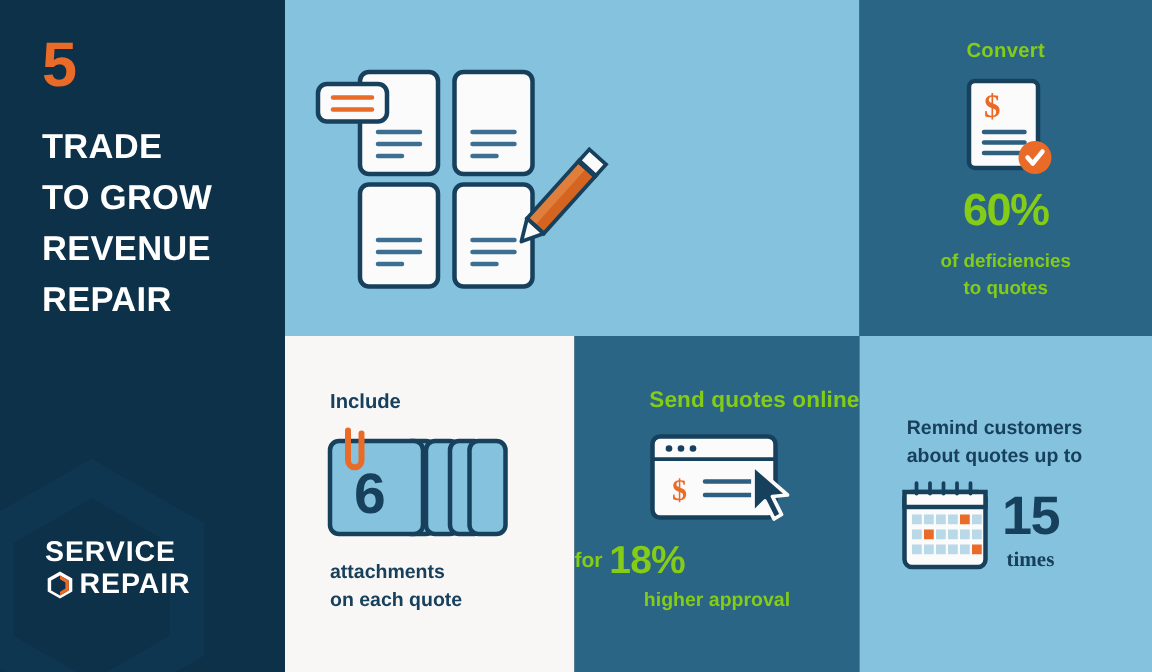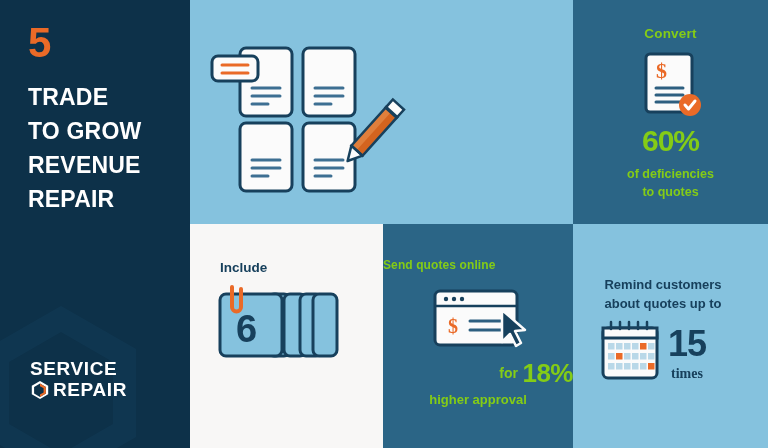--- a/index.html
+++ b/index.html
@@ -135,25 +135,25 @@
     text-align: center; font-size: 12.5px; line-height: 1.4; font-weight: bold;
   }
 
   
   #bl-title { position: absolute; left: 220px; top: 260px; font-size: 13.5px; font-weight: bold; }
   #bl-sub   { position: absolute; left: 220px; top: 372px; font-size: 13px; line-height: 1.45; font-weight: bold; }
 
   
   #bc-title {
     position: absolute; top: 258px; left: 383px; width: 190px;
-    text-align: left; font-size: 12px; font-weight: bold; letter-spacing: .1px;
+    text-align: right; font-size: 15px; font-weight: bold; letter-spacing: .1px;
   }
   #bc-stat {
     position: absolute; top: 360px; left: 383px; width: 190px;
-    text-align: right; line-height: 1;
+    text-align: left; line-height: 1;
   }
   #bc-stat .pre { font-size: 14px; font-weight: bold; vertical-align: 4px; }
   #bc-stat .num { font-size: 26px; font-weight: bold; letter-spacing: -.5px; }
   #bc-sub {
     position: absolute; top: 392px; left: 383px; width: 190px;
     text-align: center; font-size: 13px; font-weight: bold;
   }
 
   
   #br-title {
@@ -279,20 +279,24 @@
     <rect x="52" y="9" width="22" height="62" rx="6" fill="#85c2de" stroke="#17405c" stroke-width="3"></rect>
     <rect x="68" y="9" width="22" height="62" rx="6" fill="#85c2de" stroke="#17405c" stroke-width="3"></rect>
     <rect x="84" y="9" width="22" height="62" rx="6" fill="#85c2de" stroke="#17405c" stroke-width="3"></rect>
     <rect x="97" y="9" width="24" height="62" rx="6" fill="#85c2de" stroke="#17405c" stroke-width="3"></rect>
     <rect x="4" y="9" width="62" height="62" rx="6" fill="#85c2de" stroke="#17405c" stroke-width="3"></rect>
     <text x="20" y="57" font-family="'Liberation Sans', sans-serif" font-size="38" font-weight="bold" fill="#17405c">6</text>
 
     <path d="M16,2 v20 a4.5,4.5 0 0 0 9,0 v-18" fill="none" stroke="#ea6a27" stroke-width="4" stroke-linecap="round"></path>
   </svg>
 
+  <div id="bl-sub" class="txt-dark">
+    <div>attachments</div>
+    <div>on each quote</div>
+  </div>
 
   <div class="panel" id="bottom-center-panel"></div>
 
   <div id="bc-title" class="txt-light">Send quotes  online</div>
 
   <svg class="ico" style="left:432px; top:288px;" width="96" height="62" viewBox="0 0 96 62">
     <rect x="3" y="3" width="82" height="54" rx="5" fill="#fbfbfb" stroke="#17405c" stroke-width="3"></rect>
     <line x1="3" y1="18" x2="85" y2="18" stroke="#17405c" stroke-width="2.5"></line>
     <circle cx="14" cy="11" r="2.2" fill="#17405c"></circle>
     <circle cx="22" cy="11" r="2.2" fill="#17405c"></circle>

